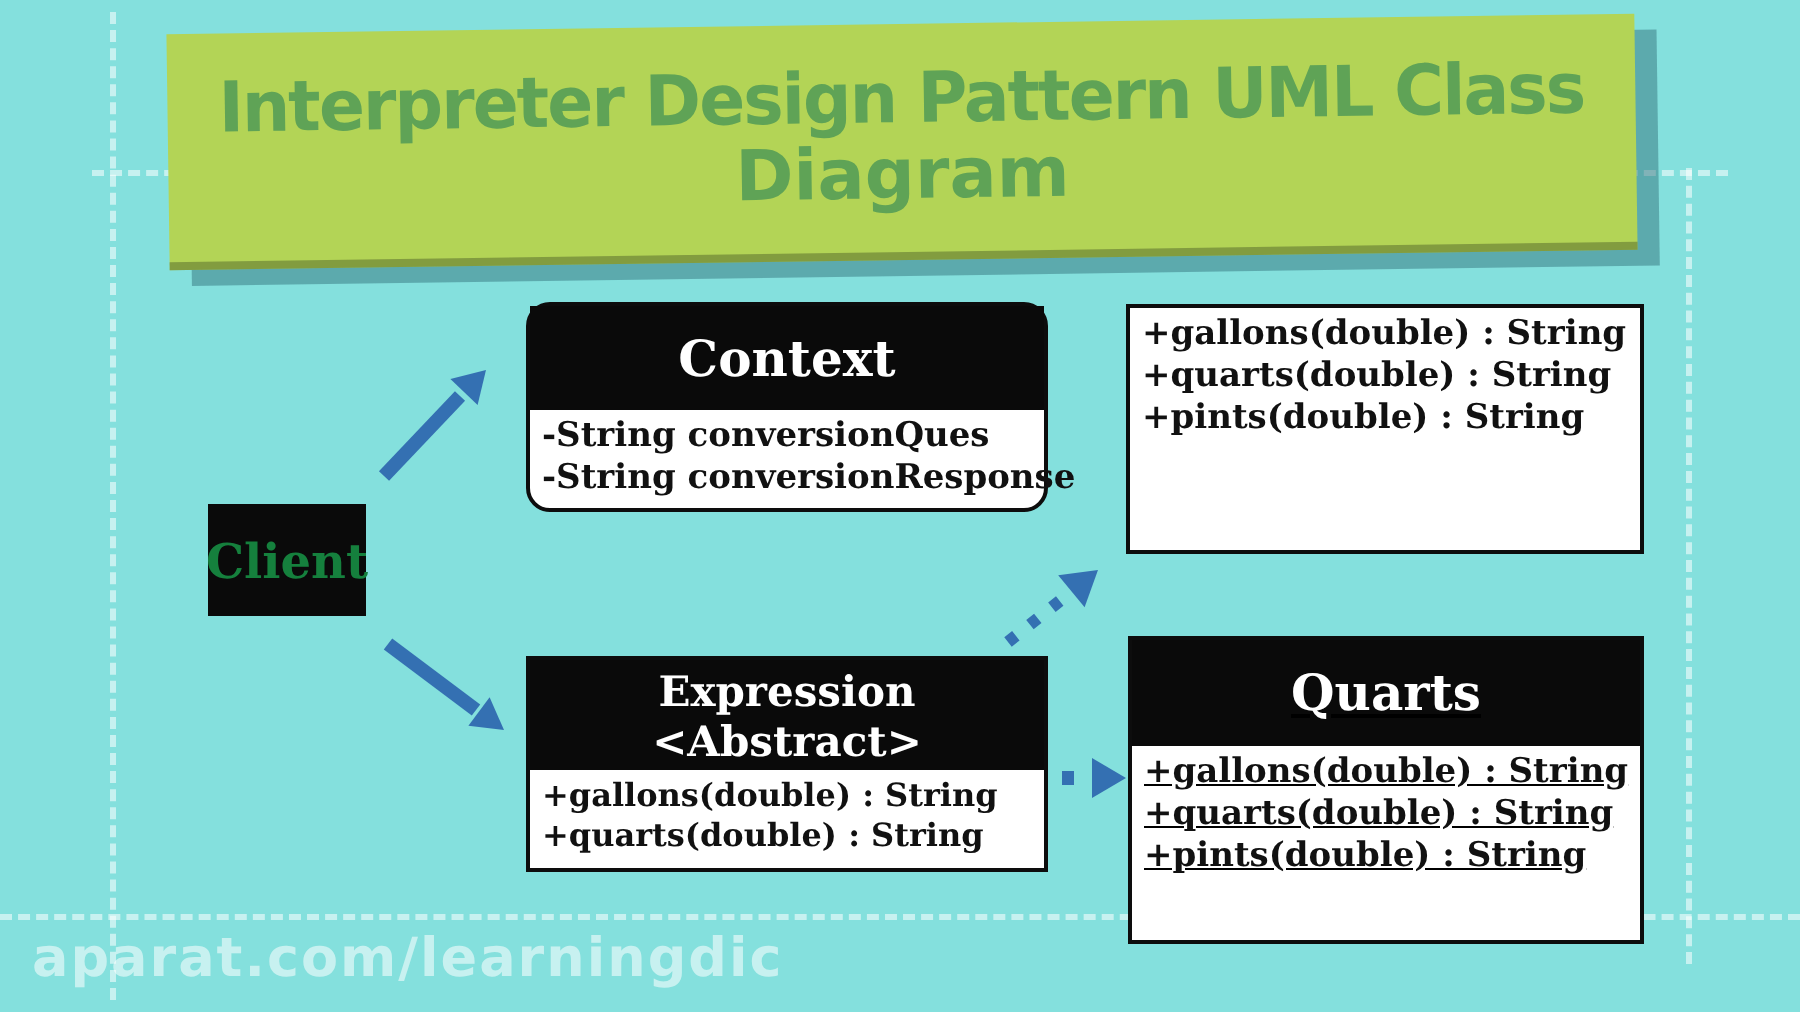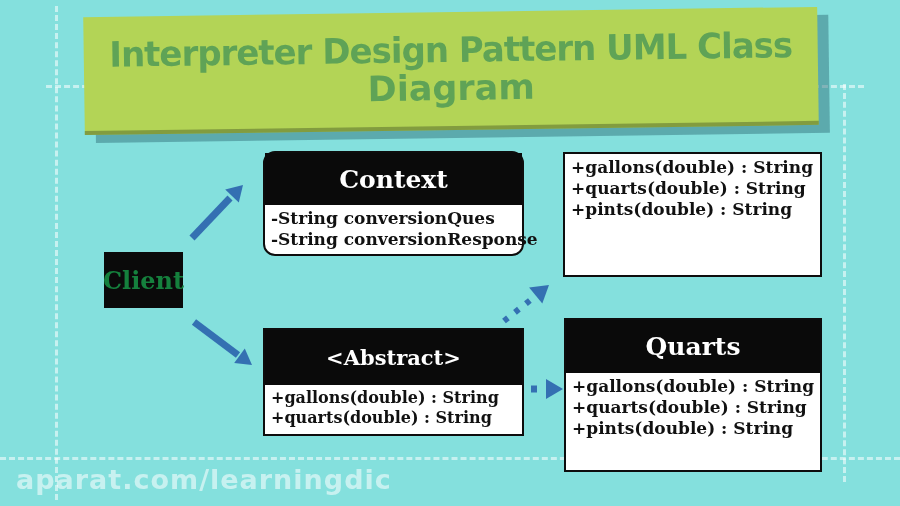--- a/index.html
+++ b/index.html
@@ -65,21 +65,21 @@
   .box-context .uml-body    { font-size: 17px; line-height: 21px; }
 
   .box-gallons    { left: 563px; top: 152px; width: 259px; height: 125px; }
   .box-gallons .uml-head    { height: 53px; font-size: 25px; }
   .box-gallons .uml-body    { font-size: 17px; line-height: 21px; }
 
   .box-expression { left: 263px; top: 328px; width: 261px; height: 108px; }
   .box-expression .uml-head { height: 55px; font-size: 21px; line-height: 25px; }
   .box-expression .uml-body { font-size: 16px; line-height: 20px; }
 
-  .box-quarts     { left: 564px; top: 318px; width: 258px; height: 154px; }
+  .box-quarts     { left: 564px; top: 318px; width: 258px; height: 154px; text-decoration: underline; }
   .box-quarts .uml-head     { height: 53px; font-size: 25px; }
   .box-quarts .uml-body     { font-size: 17px; line-height: 21px; }
 
   .client-box {
     position: absolute; z-index: 2;
     left: 104px; top: 252px; width: 79px; height: 56px;
     background: #0a0a0a; color: #15803d;
     font-family: "DejaVu Serif", "Liberation Serif", serif;
     font-weight: bold; font-size: 24px;
     display: flex; align-items: center; justify-content: center;
@@ -145,20 +145,21 @@
   <div class="uml-box box-gallons">
     <div class="uml-body">
       <div>+gallons(double) : String</div>
       <div>+quarts(double) : String</div>
       <div>+pints(double) : String</div>
     </div>
   </div>
 
   <div class="uml-box box-expression">
     <div class="uml-head">
+      <span>Expression</span>
       <span>&lt;Abstract&gt;</span>
     </div>
     <div class="uml-body">
       <div>+gallons(double) : String</div>
       <div>+quarts(double) : String</div>
     </div>
   </div>
 
   <div class="uml-box box-quarts">
     <div class="uml-head">

